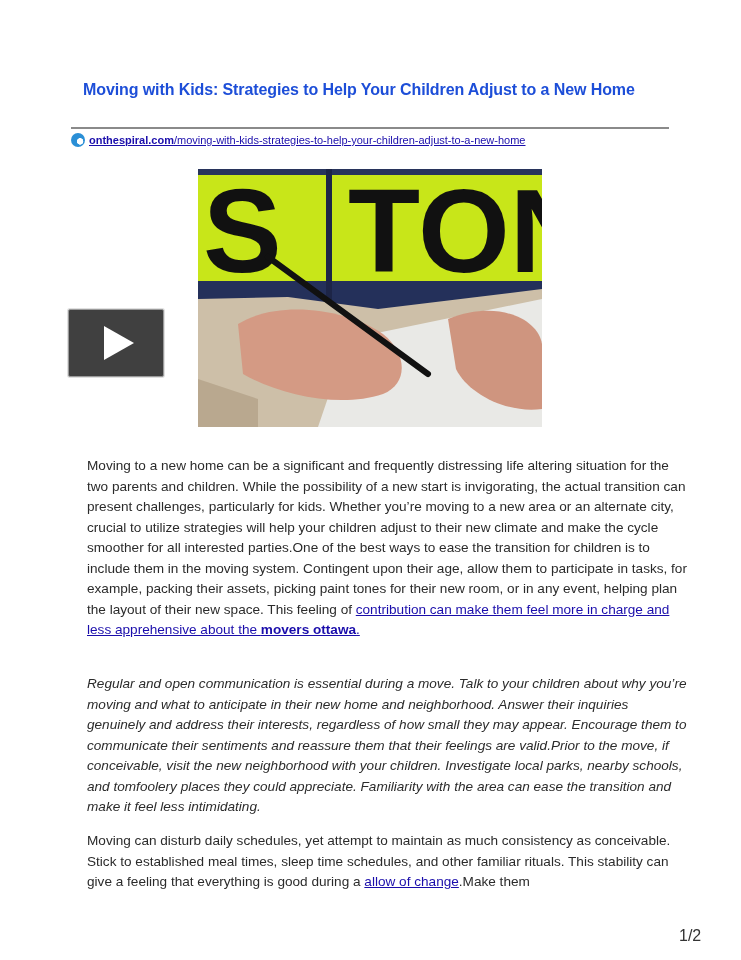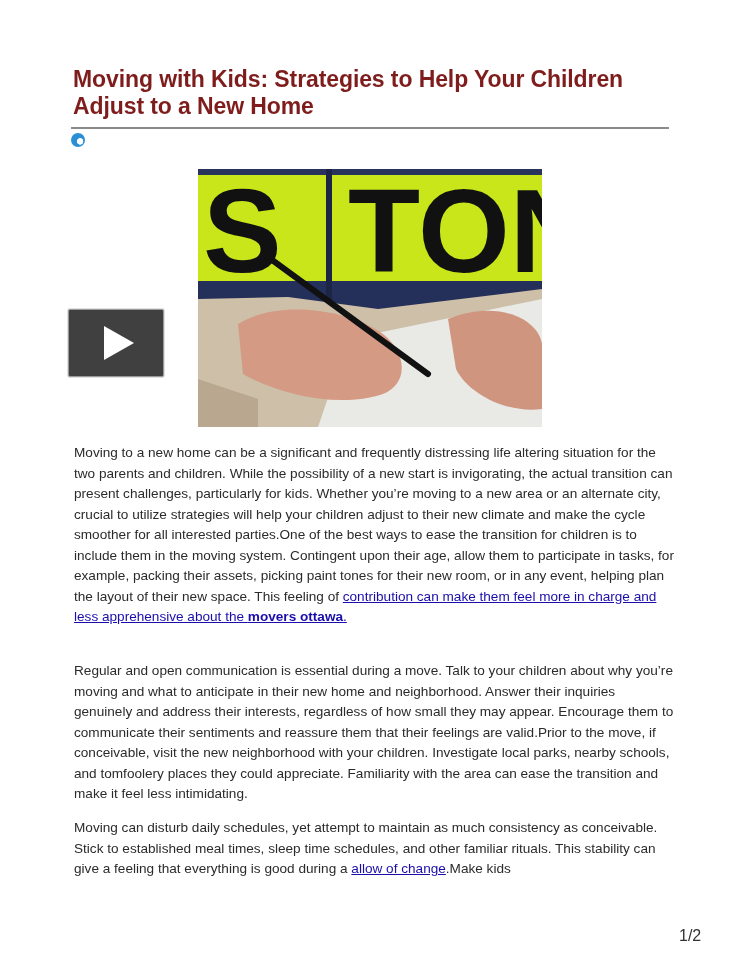--- a/index.html
+++ b/index.html
@@ -1,43 +1,46 @@
 <!DOCTYPE html>
 <html><head>
 <meta charset="utf-8">
 <style>
   html, body { margin:0; padding:0; background:#ffffff; }
   body { width:741px; height:960px; position:relative; overflow:hidden;
          font-family:"Liberation Sans", sans-serif; color:#2b2b2b; }
-  .title { position:absolute; left:71px; top:64px; width:590px; margin:2px;
-           font-size:23px; font-weight:bold; line-height:27px; color:#7f1d1d; letter-spacing:-0.1px; }
+  .title { position:absolute; left:71px; top:64px; width:590px; margin:12px;
+           font-size:16px; font-weight:bold; line-height:27px; color:#1d4ed8; letter-spacing:-0.1px; }
   .rule { position:absolute; left:71px; top:127px; width:598px; height:2px; background:#8a8a8a; }
   .source { position:absolute; left:71px; top:132px; height:16px; display:flex; align-items:center; font-size:11px; }
   .source .ico { width:14px; height:14px; border-radius:50%; background:radial-gradient(circle at 65% 60%, #ffffff 0 3px, #2a8fd6 3.5px); margin-right:4px; }
   .source a { color:#1a0dab; text-decoration:underline; }
   .source .dom { font-weight:bold; }
   .photo { position:absolute; left:198px; top:169px; width:344px; height:258px; overflow:hidden; background:#d9d5cc; }
   .play { position:absolute; left:68px; top:309px; width:94px; height:66px; background:#404040; border:1px solid #9a9a9a; border-radius:2px; box-shadow:0 0 0 1px #e0e0e0; }
   .play .tri { position:absolute; left:35px; top:16px; width:0; height:0; border-top:17px solid transparent; border-bottom:17px solid transparent; border-left:30px solid #fff; }
-  .para { position:absolute; left:71px; width:600px; margin:3px; font-size:13.6px; line-height:20.5px; color:#2b2b2b; }
+  .para { position:absolute; left:71px; width:600px; margin:16px; font-size:13.6px; line-height:20.5px; color:#2b2b2b; }
   .p1 { top:440px; }
-  .p2 { top:658px; }
+  .p2 { top:658px;font-style:italic; }
   .p3 { top:815px; }
   .lnk { color:#1a0dab; text-decoration:underline; }
   .lnk b { font-weight:bold; }
   .pagenum { position:absolute; left:679px; top:927px; font-size:16px; color:#333; }
 </style>
 </head>
 <body>
 
 <h1 class="title">Moving with Kids: Strategies to Help Your Children Adjust to a New Home</h1>
 <div class="rule"></div>
 
 <div class="source">
   <span class="ico"></span>
+  <a class="lnk">
+    <span class="dom">onthespiral.com</span><span>/moving-with-kids-strategies-to-help-your-children-adjust-to-a-new-home</span>
+  </a>
 </div>
 
 <div class="play">
   <span class="tri"></span>
 </div>
 
 <div class="photo">
   <svg width="344" height="258" viewBox="0 0 344 258" xmlns="http://www.w3.org/2000/svg">
     <rect x="0" y="0" width="344" height="258" fill="#2c3a63"></rect>
     <rect x="0" y="0" width="344" height="118" fill="#c8e619"></rect>
@@ -52,15 +55,15 @@
     <path d="M250 150 C300 130,340 150,344 175 L344 240 C310 245,270 225,258 200 Z" fill="#cf957f"></path>
     <line x1="70" y1="88" x2="230" y2="205" stroke="#111" stroke-width="6" stroke-linecap="round"></line>
     <path d="M0 210 L60 230 L60 258 L0 258 Z" fill="#b9a88f"></path>
   </svg>
 </div>
 
 <p class="para p1"><span>Moving to a new home can be a significant and frequently distressing life altering situation for the two parents and children. While the possibility of a new start is invigorating, the actual transition can present challenges, particularly for kids. Whether you’re moving to a new area or an alternate city, crucial to utilize strategies will help your children adjust to their new climate and make the cycle smoother for all interested parties.One of the best ways to ease the transition for children is to include them in the moving system. Contingent upon their age, allow them to participate in tasks, for example, packing their assets, picking paint tones for their new room, or in any event, helping plan the layout of their new space. This feeling of </span><a class="lnk"><span>contribution can make them feel more in charge and less apprehensive about the </span><b>movers ottawa</b><span>.</span></a></p>
 
 <p class="para p2">Regular and open communication  is essential during a move. Talk to your children about why you’re moving and what to anticipate in their new home and neighborhood. Answer their inquiries genuinely and address their interests, regardless of how small they may appear. Encourage them to communicate their sentiments and reassure them that their feelings are valid.Prior to the move, if conceivable, visit the new neighborhood with your children. Investigate local parks, nearby schools, and tomfoolery places they could appreciate. Familiarity with the area can ease the transition and make it feel less intimidating.</p>
 
-<p class="para p3"><span>Moving can disturb daily schedules, yet attempt to maintain as much consistency as conceivable. Stick to established meal times, sleep time schedules, and other familiar rituals. This stability can give a feeling that everything is good during a </span><a class="lnk">allow of change</a><span>.Make kids</span></p>
+<p class="para p3"><span>Moving can disturb daily schedules, yet attempt to maintain as much consistency as conceivable. Stick to established meal times, sleep time schedules, and other familiar rituals. This stability can give a feeling that everything is good during a </span><a class="lnk">allow of change</a><span>.Make them</span></p>
 
 <div class="pagenum">1/2</div>
 
 </body></html>

